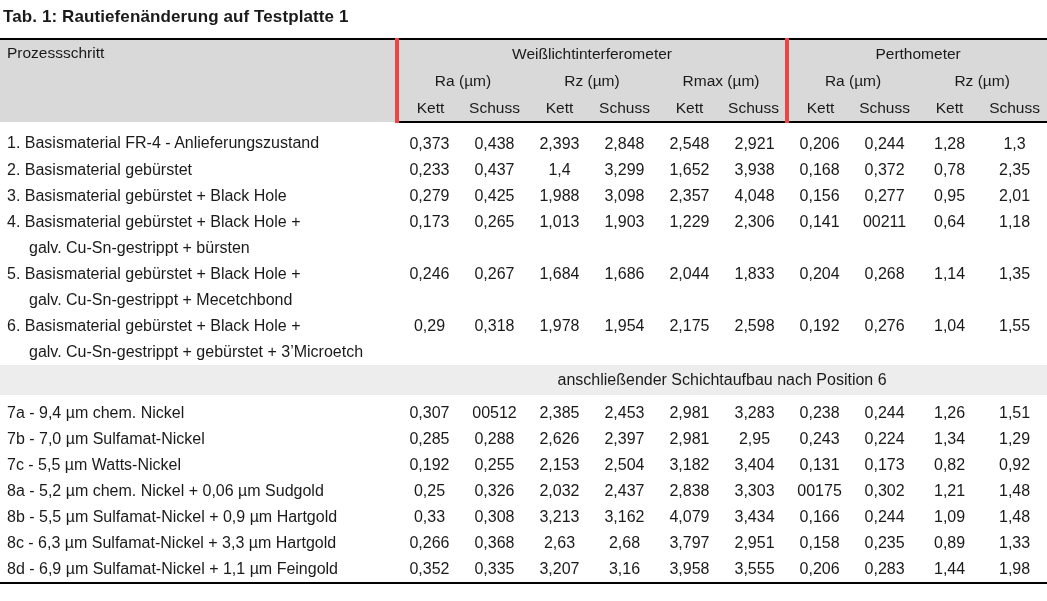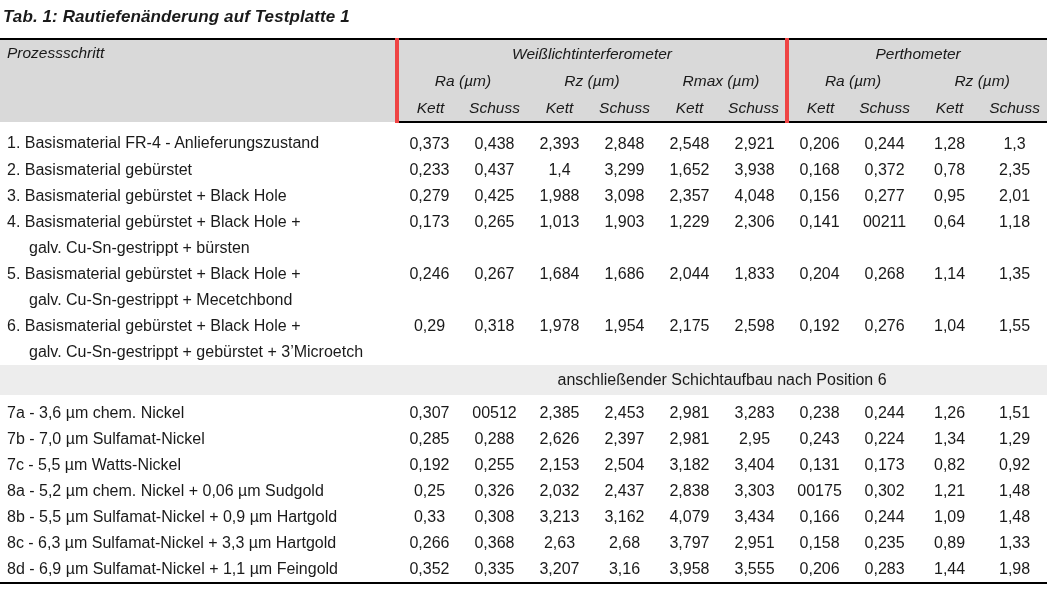--- a/index.html
+++ b/index.html
@@ -12,40 +12,38 @@
   .page {
     width: 1047px;
     height: 601px;
     position: relative;
     box-sizing: border-box;
     overflow: hidden;
   }
   .caption {
     font-size: 17px;
     font-weight: bold;
-    font-style: italic;
     margin: 7px 16px 0 3px;
     letter-spacing: 0.1px;
   }
   table.rautiefe {
     width: 1047px;
     border-collapse: collapse;
     table-layout: fixed;
     margin-top: 11px;
     border-top: 2px solid #000;
     border-bottom: 2px solid #000;
     font-size: 16px;
   }
   col.c-label { width: 397px; }
   col.c-num   { width: 65px; }
 
   thead th {
     background: #d9d9d9;
     font-weight: normal;
-    font-style: italic;
     font-size: 15.5px;
     height: 27px;
     padding: 0;
     text-align: center;
     vertical-align: middle;
   }
   thead tr.h-last th { border-bottom: 2px solid #000; }
   th.th-process {
     text-align: left;
     vertical-align: top;
@@ -216,21 +214,21 @@
           <td class="num-cell">0,276</td>
           <td class="num-cell">1,04</td>
           <td class="num-cell">1,55</td>
         </tr>
         <tr class="sep-row">
           <td></td>
           <td colspan="10" class="sep-text">anschließender Schichtaufbau nach Position 6</td>
         </tr>
         <tr class="after-sep">
           <td class="label-cell">
-            <div>7a - 3,6 µm chem. Nickel</div>
+            <div>7a - 9,4 µm chem. Nickel</div>
           </td>
           <td class="num-cell">0,307</td>
           <td class="num-cell">00512</td>
           <td class="num-cell">2,385</td>
           <td class="num-cell">2,453</td>
           <td class="num-cell">2,981</td>
           <td class="num-cell">3,283</td>
           <td class="num-cell">0,238</td>
           <td class="num-cell">0,244</td>
           <td class="num-cell">1,26</td>

